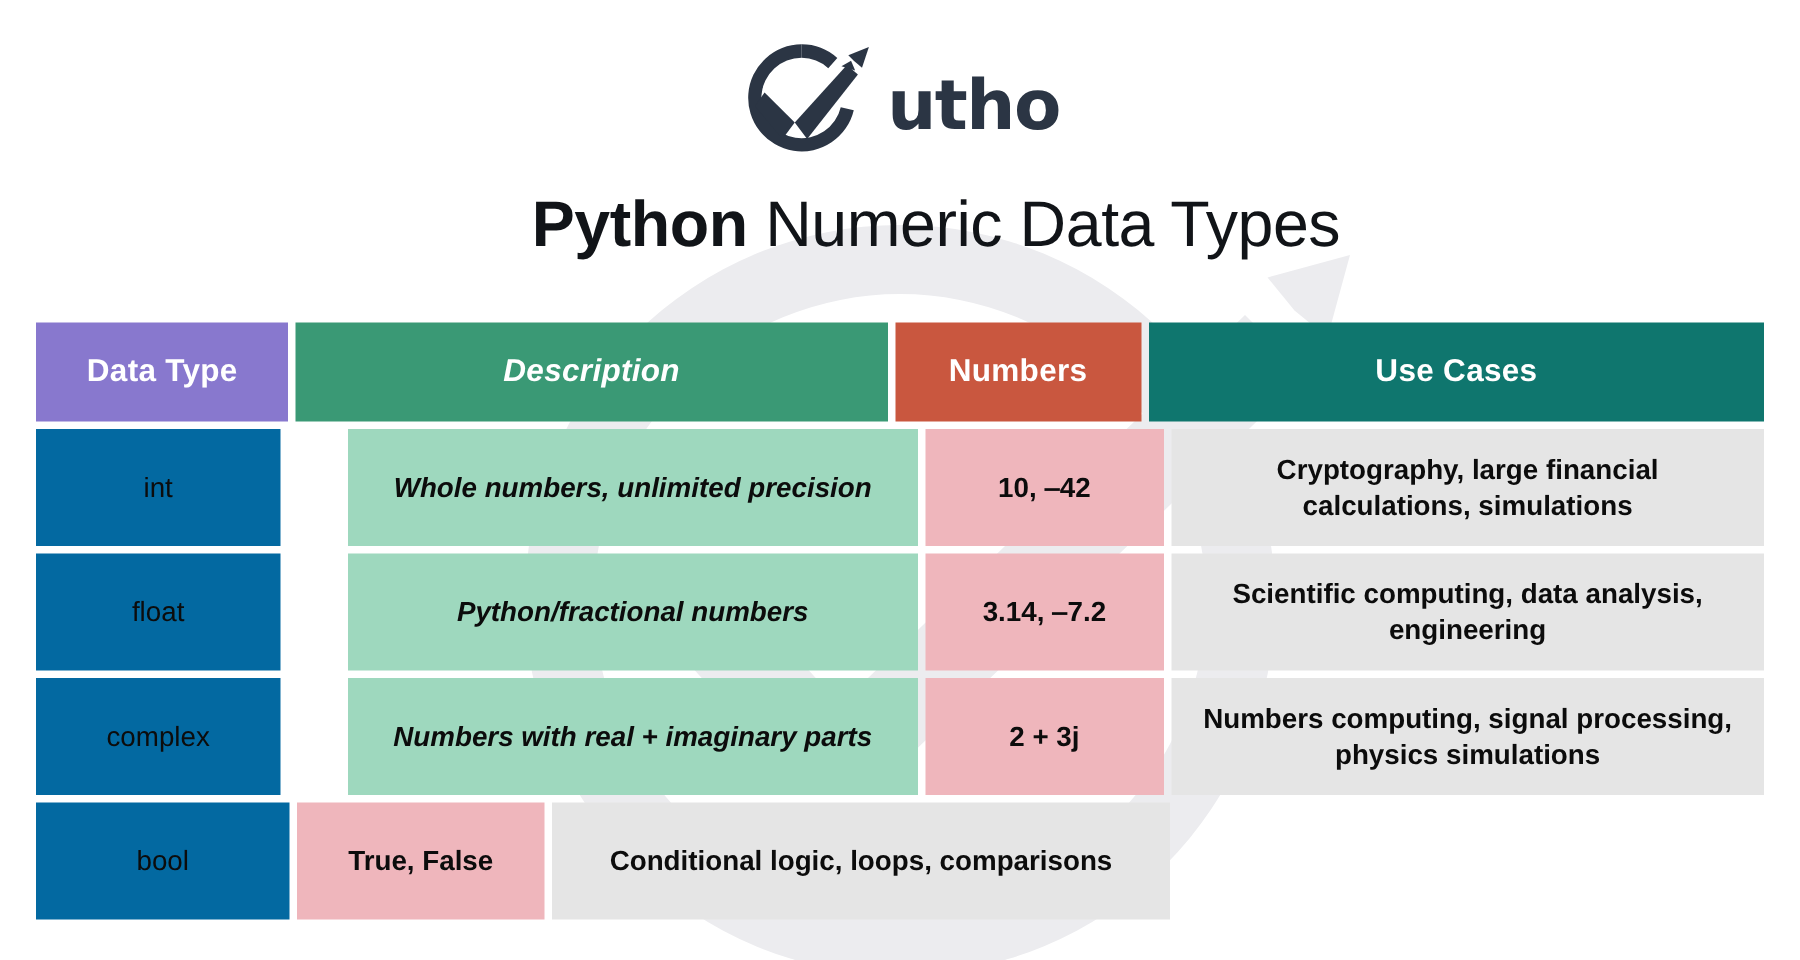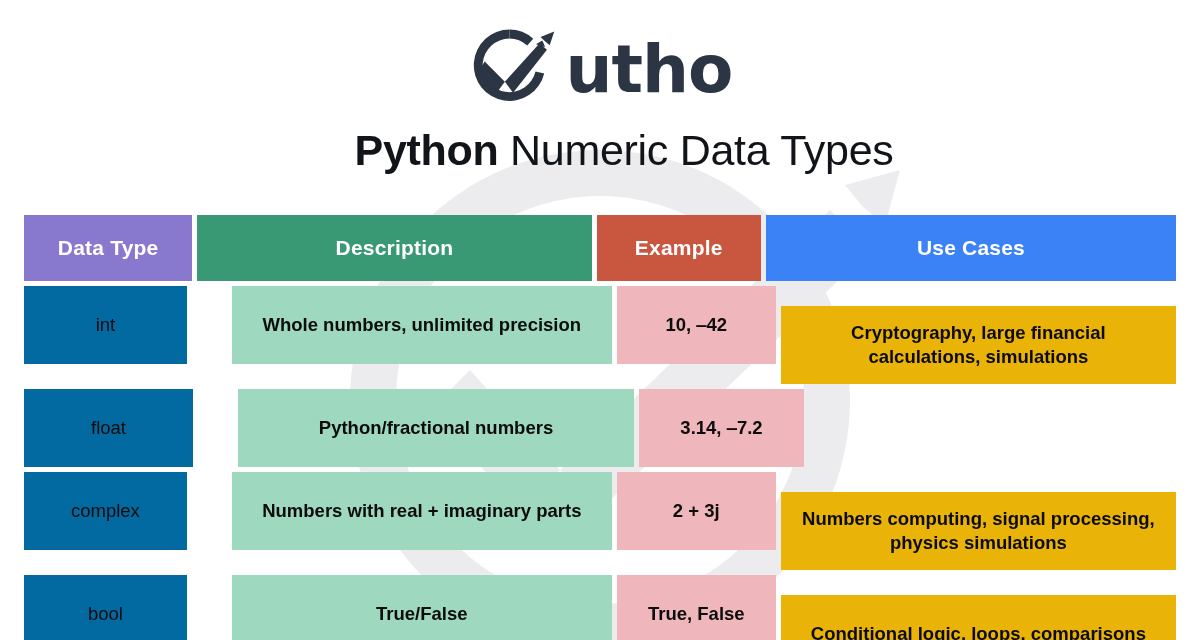--- a/index.html
+++ b/index.html
@@ -48,21 +48,21 @@
     gap: 10px;
     height: 92px;
   }
   .logo-mark {
     display: block;
     width: 92px;
     height: 86px;
   }
   .logo-text {
     font-family: "DejaVu Sans", sans-serif;
-    font-size: 66px;
+    font-size: 46px;
     font-weight: 700;
     color: #2B3544;
     letter-spacing: -1px;
     line-height: 1;
     margin-left: -4px;
     margin-top: 4px;
   }
 
   
   .title {
@@ -101,36 +101,36 @@
     display: flex;
     align-items: center;
     justify-content: center;
     text-align: center;
     padding: 6px 14px;
     line-height: 1.32;
   }
 
   
   .c-type  { width: 169px; margin-right: 5px; }
-  .c-desc  { width: 396px; margin-right: 5px; }
+  .c-desc  { width: 396px; margin-right: 5px; font-style: italic; }
   .c-ex    { width: 165px; margin-right: 5px; }
   .c-use   { width: 412px; }
 
   
   .header .cell {
     height: 66px;
     color: #ffffff;
     font-weight: 700;
     font-size: 21px;
     letter-spacing: 0.2px;
   }
   .header .c-type { background: #8878CE; }
   .header .c-desc { background: #3A9975; }
   .header .c-ex   { background: #C9573F; }
-  .header .c-use  { background: #3b82f6; }
+  .header .c-use  { background: #0f766e; }
 
   
   .body .cell {
     height: 78px;
     font-size: 18.5px;
     color: #0c0c0c;
   }
   .body .c-type {
     background: #0369a1;
     font-weight: 400;
@@ -139,23 +139,22 @@
     background: #9ED8BE;
     font-weight: 700;
     margin-left: 40px;
   }
   .body .c-ex {
     background: #EFB6BC;
     font-weight: 700;
     text-align: center;
   }
   .body .c-use {
-    background: #eab308;
-    font-weight: 700;
-    margin-top: 20px;
+    background: #e5e5e5;
+    font-weight: 700;
   }
 </style>
 </head>
 <body>
 
 <svg class="watermark" viewBox="0 0 1200 640" xmlns="http://www.w3.org/2000/svg" aria-hidden="true">
   <g fill="#ECECEF">
 
     <path d="M600 150
              a 250 250 0 1 0 0 500
@@ -197,45 +196,45 @@
 
   <div class="title">
     <span class="strong">Python</span><span> Numeric Data Types</span>
   </div>
 
   <div class="table">
 
     <div class="trow header">
       <div class="cell c-type">Data Type</div>
       <div class="cell c-desc">Description</div>
-      <div class="cell c-ex">Example</div>
+      <div class="cell c-ex">Numbers</div>
       <div class="cell c-use">Use Cases</div>
     </div>
 
     <div class="trow body">
       <div class="cell c-type">int</div>
       <div class="cell c-desc">Whole numbers, unlimited precision</div>
       <div class="cell c-ex">10, ‒42</div>
       <div class="cell c-use">Cryptography, large financial calculations, simulations</div>
     </div>
 
     <div class="trow body">
       <div class="cell c-type">float</div>
       <div class="cell c-desc">Python/fractional numbers</div>
       <div class="cell c-ex">3.14, ‒7.2</div>
+      <div class="cell c-use">Scientific computing, data analysis, engineering</div>
     </div>
 
     <div class="trow body">
       <div class="cell c-type">complex</div>
       <div class="cell c-desc">Numbers with real + imaginary parts</div>
       <div class="cell c-ex">2 + 3j</div>
       <div class="cell c-use">Numbers computing, signal processing, physics simulations</div>
     </div>
 
     <div class="trow body">
       <div class="cell c-type">bool</div>
-      <div class="cell c-desc">True/False</div>
       <div class="cell c-ex">True, False</div>
       <div class="cell c-use">Conditional logic, loops, comparisons</div>
     </div>
 
   </div>
 </div>
 
 </body></html>

